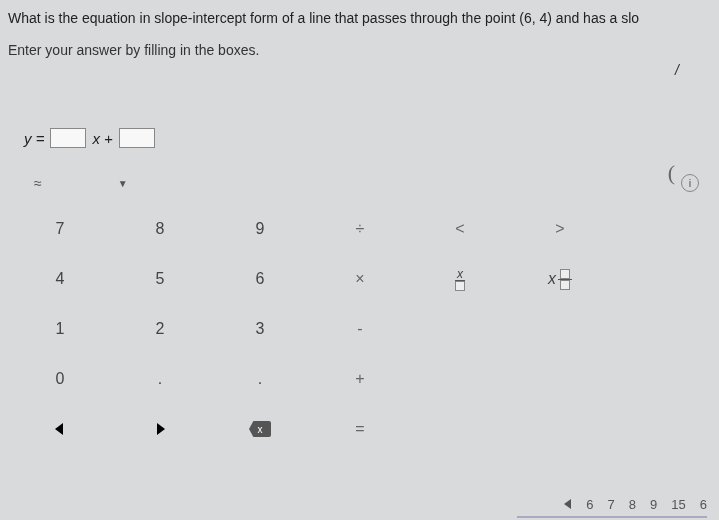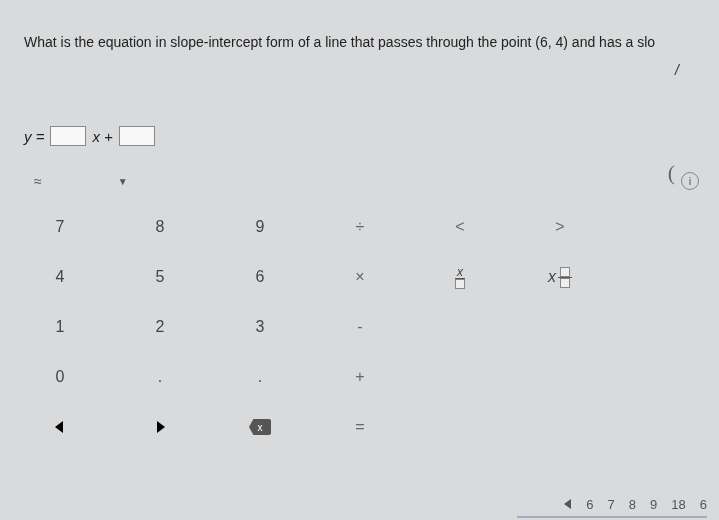--- a/index.html
+++ b/index.html
@@ -6,22 +6,21 @@
     body {
       background: #d8dadb;
       font-family: Arial, sans-serif;
       color: #333;
       width: 719px;
       height: 520px;
       overflow: hidden;
       position: relative;
     }
     .question-area {
-      padding: 10px 24px;
-      margin-top: 24px;
+      padding: 10px 8px;
     }
     .question-text {
       font-size: 14px;
       color: #222;
       margin-bottom: 16px;
       white-space: nowrap;
     }
     .instruction-text {
       font-size: 14px;
       color: #333;
@@ -163,20 +162,21 @@
       font-size: 22px;
       color: #666;
       font-family: serif;
     }
   </style>
 </head>
 <body>
 
 <div class="question-area">
   <div class="question-text">What is the equation in slope-intercept form of a line that passes through the point (6, 4) and has a slo</div>
+  <div class="instruction-text">Enter your answer by filling in the boxes.</div>
 </div>
 
 <div class="slash-mark">/</div>
 <div class="paren-mark">(</div>
 
 <div class="equation-area">
   <span>y =</span>
   <span class="input-box"></span>
   <span>x +</span>
   <span class="input-box"></span>
@@ -267,16 +267,16 @@
 <div class="page-nav">
   <span>
     <svg width="8" height="10" viewBox="0 0 8 10">
         <polygon points="7,0 7,10 0,5" fill="#555"></polygon>
       </svg>
   </span>
   <span class="page-num">6</span>
   <span class="page-num">7</span>
   <span class="page-num">8</span>
   <span class="page-num">9</span>
-  <span class="page-num">18</span>
+  <span class="page-num">15</span>
   <span class="page-num">6</span>
 </div>
 <div class="page-underline"></div>
 
 </body></html>

